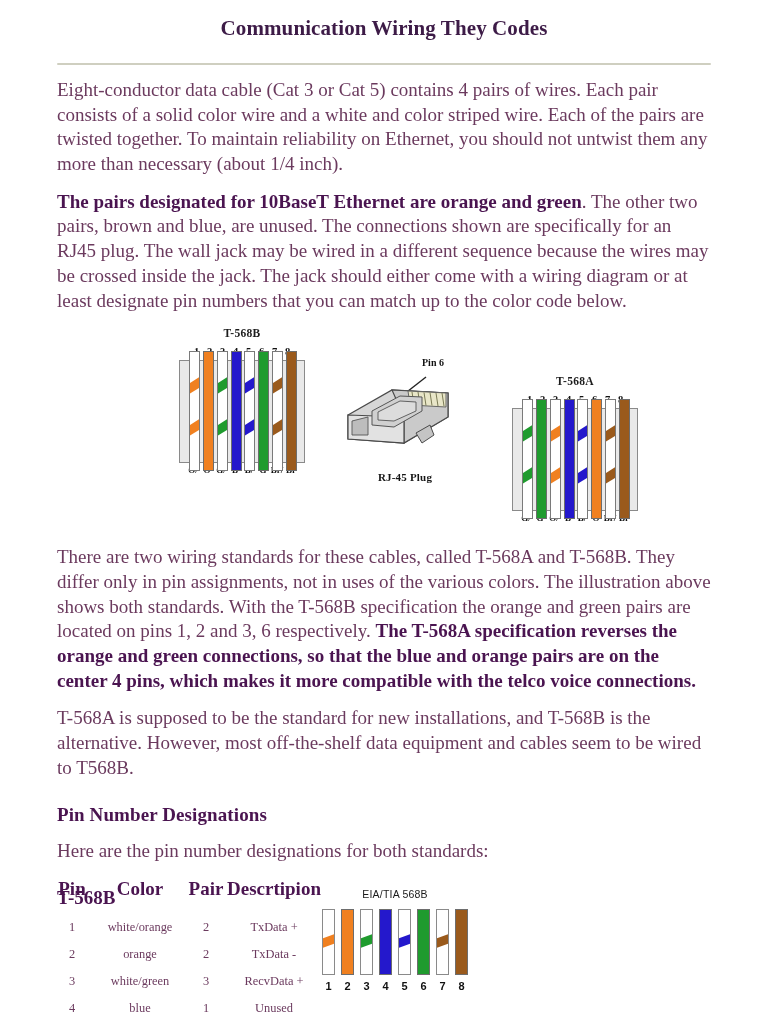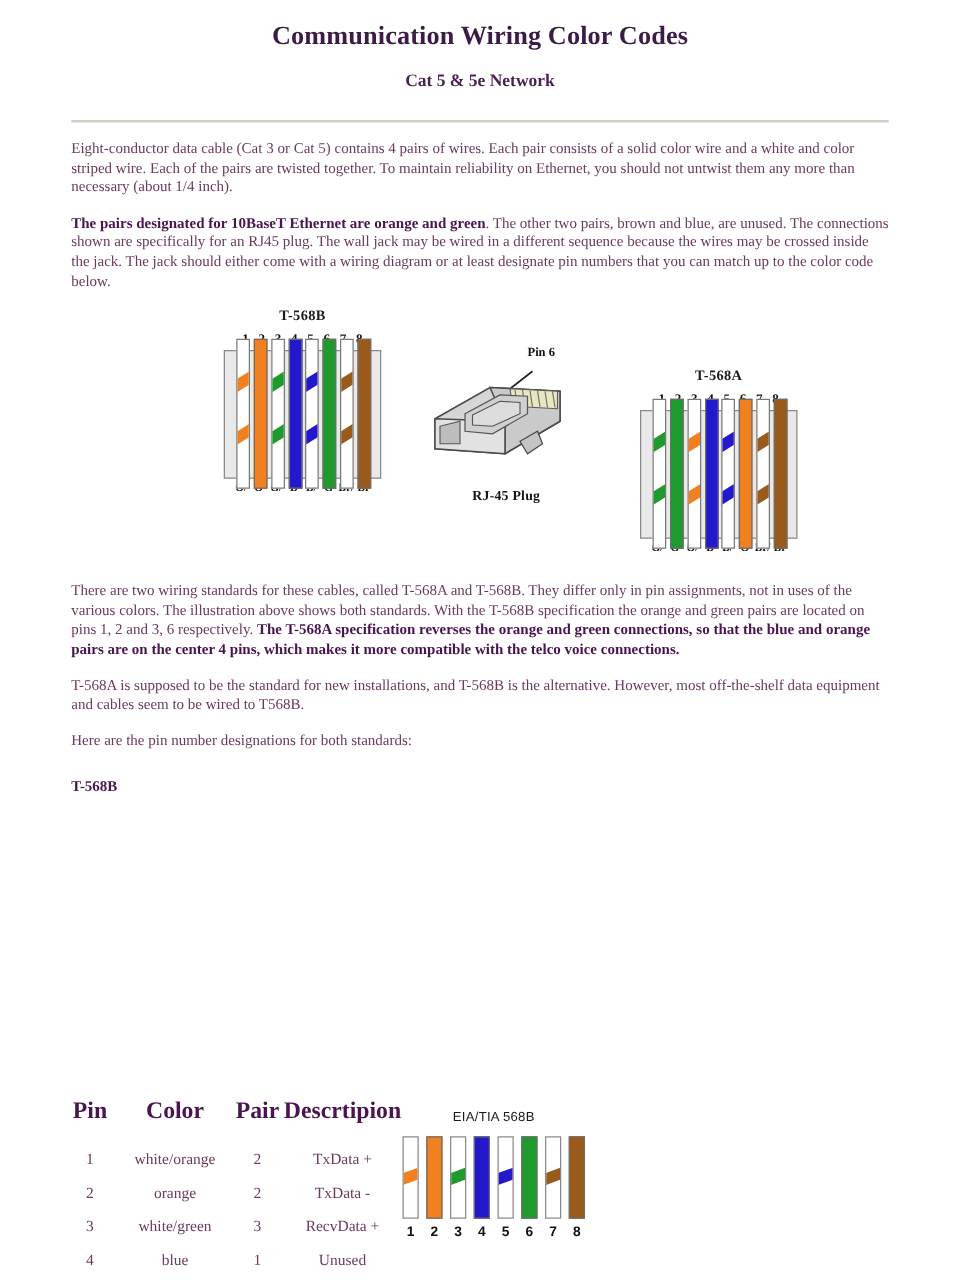--- a/index.html
+++ b/index.html
@@ -47,21 +47,21 @@
 
   
   h2.section {
     font-size: 19px;
     font-weight: bold;
     color: #4a1450;
     margin: 22px 0 0 57px;
     letter-spacing: .1px;
   }
   p.body {
-    font-size: 12px;
+    font-size: 19px;
     line-height: 1.30;
     color: #6b3a5e;
     margin: 13px 57px 0 57px;
     text-align: left;
   }
   p.body b { color: #4a1450; font-weight: bold; }
 
   
   .diagram-band {
     position: relative;
@@ -243,22 +243,21 @@
     font-size: 11px;
     font-weight: bold;
     color: #111;
   }
 </style>
 </head>
 <body>
 
 <div class="page">
 
-  <div class="doc-title">Communication Wiring Color Codes</div>
-  <div class="doc-subtitle">Cat 5 &amp; 5e Network</div>
+  <div class="doc-title">Communication Wiring They Codes</div>
   <div class="rule"></div>
 
 
   <p class="body">Eight-conductor data cable (Cat 3 or Cat 5) contains 4 pairs of wires. Each pair consists of a solid color wire and a white and color striped wire. Each of the pairs are twisted together. To maintain reliability on Ethernet, you should not untwist them any more than necessary (about 1/4 inch).</p>
 
   <p class="body"><b>The pairs designated for 10BaseT Ethernet are orange and green</b><span>. The other two pairs, brown and blue, are unused. The connections shown are specifically for an RJ45 plug. The wall jack may be wired in a different sequence because the wires may be crossed inside the jack. The jack should either come with a wiring diagram or at least designate pin numbers that you can match up to the color code below.</span></p>
 
   <div class="diagram-band">
 
     <div class="conn-block" style="left:152px; top:0; width:180px;">
@@ -387,20 +386,21 @@
           <span>Br</span>
         </div>
     </div>
 
   </div>
 
   <p class="body"><span>There are two wiring standards for these cables, called T-568A and T-568B. They differ only in pin assignments, not in uses of the various colors. The illustration above shows both standards.  With the T-568B specification the orange and green pairs are located on pins 1, 2 and 3, 6 respectively. </span><b>The T-568A specification reverses the orange and green connections, so that the blue and orange pairs are on the center 4 pins, which makes it more compatible with the telco voice connections.</b></p>
 
   <p class="body">T-568A is supposed to be the standard for new installations, and T-568B is the alternative. However, most off-the-shelf data equipment and cables seem to be wired to T568B.</p>
 
+  <h2 class="section" style="margin-top:24px;">Pin Number Designations</h2>
 
   <p class="body">Here are the pin number designations for both standards:</p>
 
   <p class="body" style="margin-top:22px;"><b>T-568B</b></p>
 
   <table class="pin-table">
     <thead>
       <tr>
         <th class="c-pin">Pin</th>
         <th class="c-color">Color</th>

